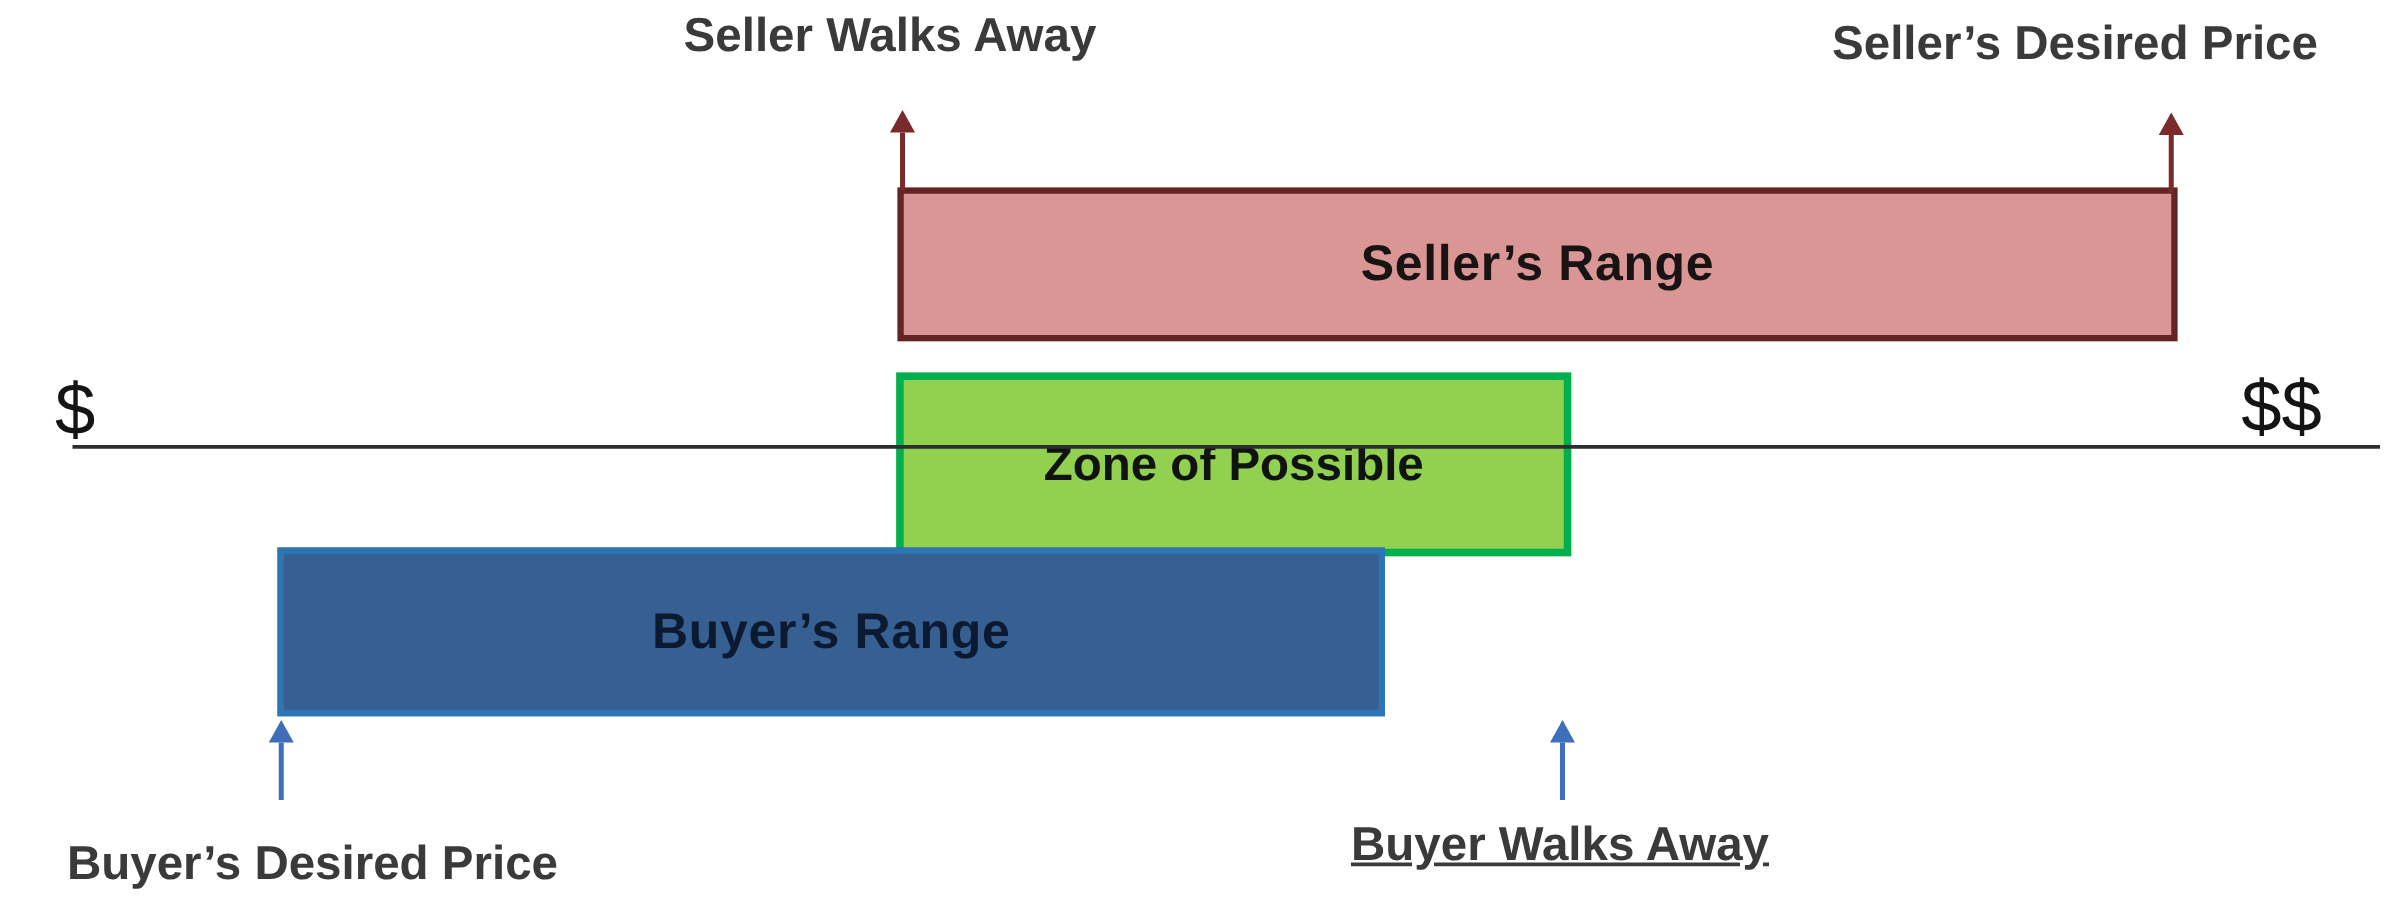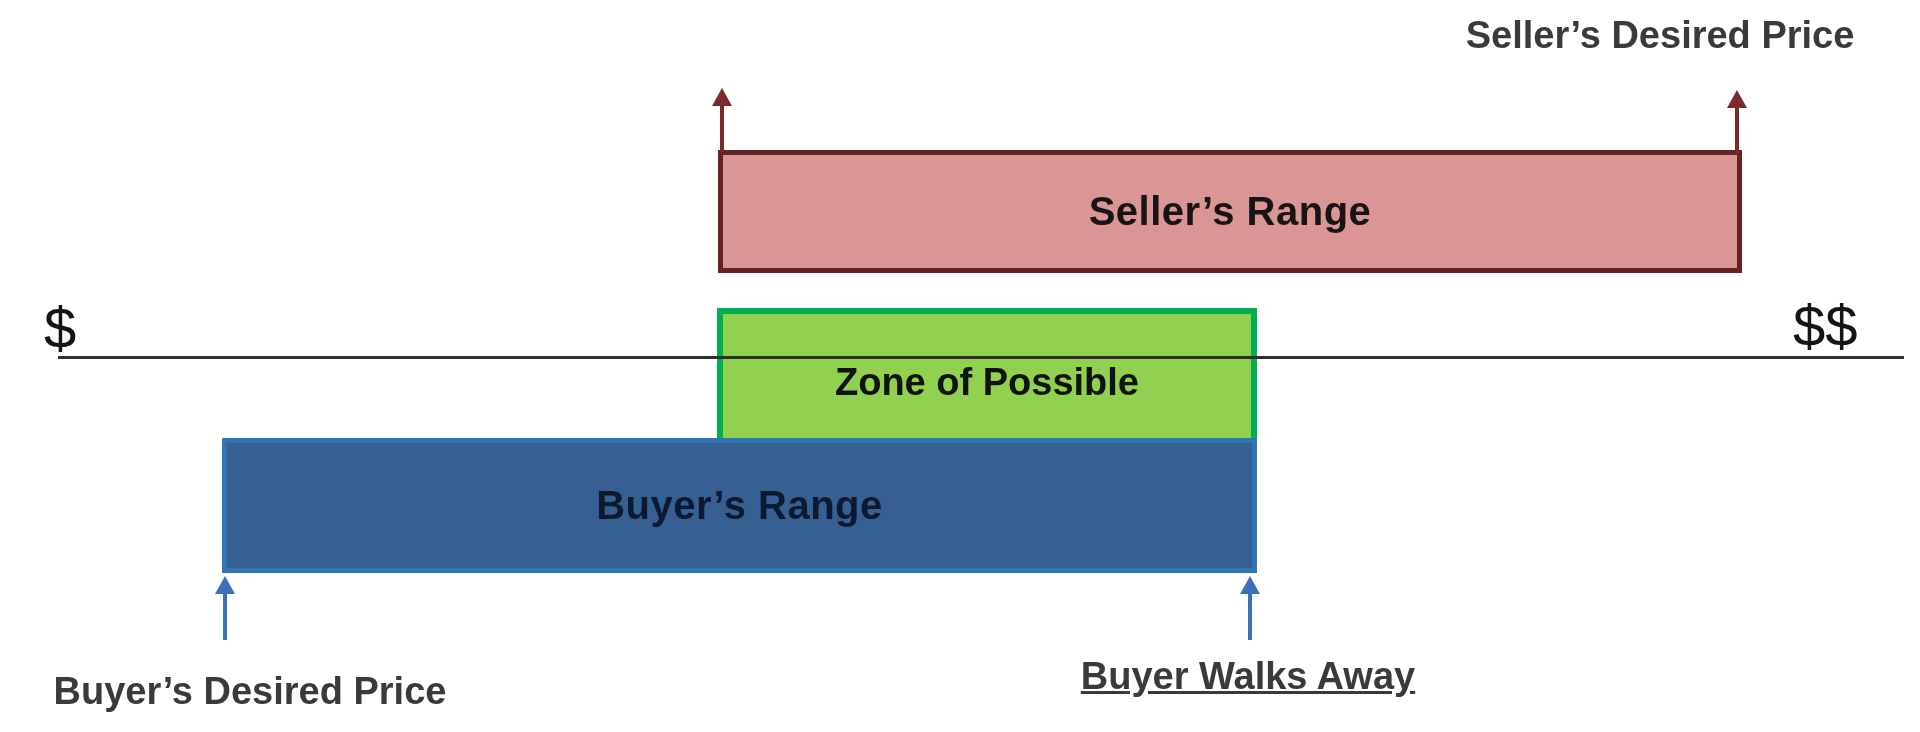--- a/index.html
+++ b/index.html
@@ -41,34 +41,34 @@
   #seller-box {
     left: 718px; top: 150px;
     width: 1024px; height: 123px;
     border-width: 5px; border-style: solid;
     z-index: 3;
   }
   #seller-box .range-label {
     font-size: 40px; font-weight: 700; color: #181414; letter-spacing: 0.5px;
   }
   #zopa-box {
-    left: 717px; top: 308px;
+    left: 717px; top: 298px;
     width: 540px; height: 147px;
     border-width: 6px; border-style: solid;
     z-index: 2;
     flex-direction: column;
     line-height: 54px;
   }
   #zopa-box .range-label {
     font-size: 38px; font-weight: 700; color: #101310;
     position: relative; z-index: 7;
   }
   #buyer-box {
     left: 222px; top: 438px;
-    width: 1035px; height: 135px;
+    width: 886px; height: 135px;
     border-width: 5px; border-style: solid;
     z-index: 3;
   }
   #buyer-box .range-label {
     font-size: 40px; font-weight: 700; color: #0c1a31; letter-spacing: 0.5px;
   }
 
   
   .outer-label {
     font-size: 38px;
@@ -100,20 +100,21 @@
   #buyer-arrow-left-line   { left: 223px;  top: 594px; height: 46px; }
   #buyer-arrow-left-head   { left: 215px;  top: 576px; }
   #buyer-arrow-right-line  { left: 1248px; top: 594px; height: 46px; }
   #buyer-arrow-right-head  { left: 1240px; top: 576px; }
 </style>
 </head>
 <body>
 
 <div id="canvas">
 
+  <div class="abs outer-label" id="label-seller-walks">Seller Walks Away</div>
 
   <div class="abs outer-label" id="label-seller-desired">Seller’s Desired Price</div>
 
   <div class="abs arrow-line" id="seller-arrow-left-line" style="background: rgb(122, 42, 43);"></div>
   <div class="abs arrow-head" id="seller-arrow-left-head" style="border-bottom-color: rgb(122, 42, 43);"></div>
 
   <div class="abs arrow-line" id="seller-arrow-right-line" style="background: rgb(122, 42, 43);"></div>
   <div class="abs arrow-head" id="seller-arrow-right-head" style="border-bottom-color: rgb(122, 42, 43);"></div>
 
   <div class="abs range-box" id="seller-box" style="background: rgb(217, 150, 148); border-color: rgb(99, 36, 35);">

